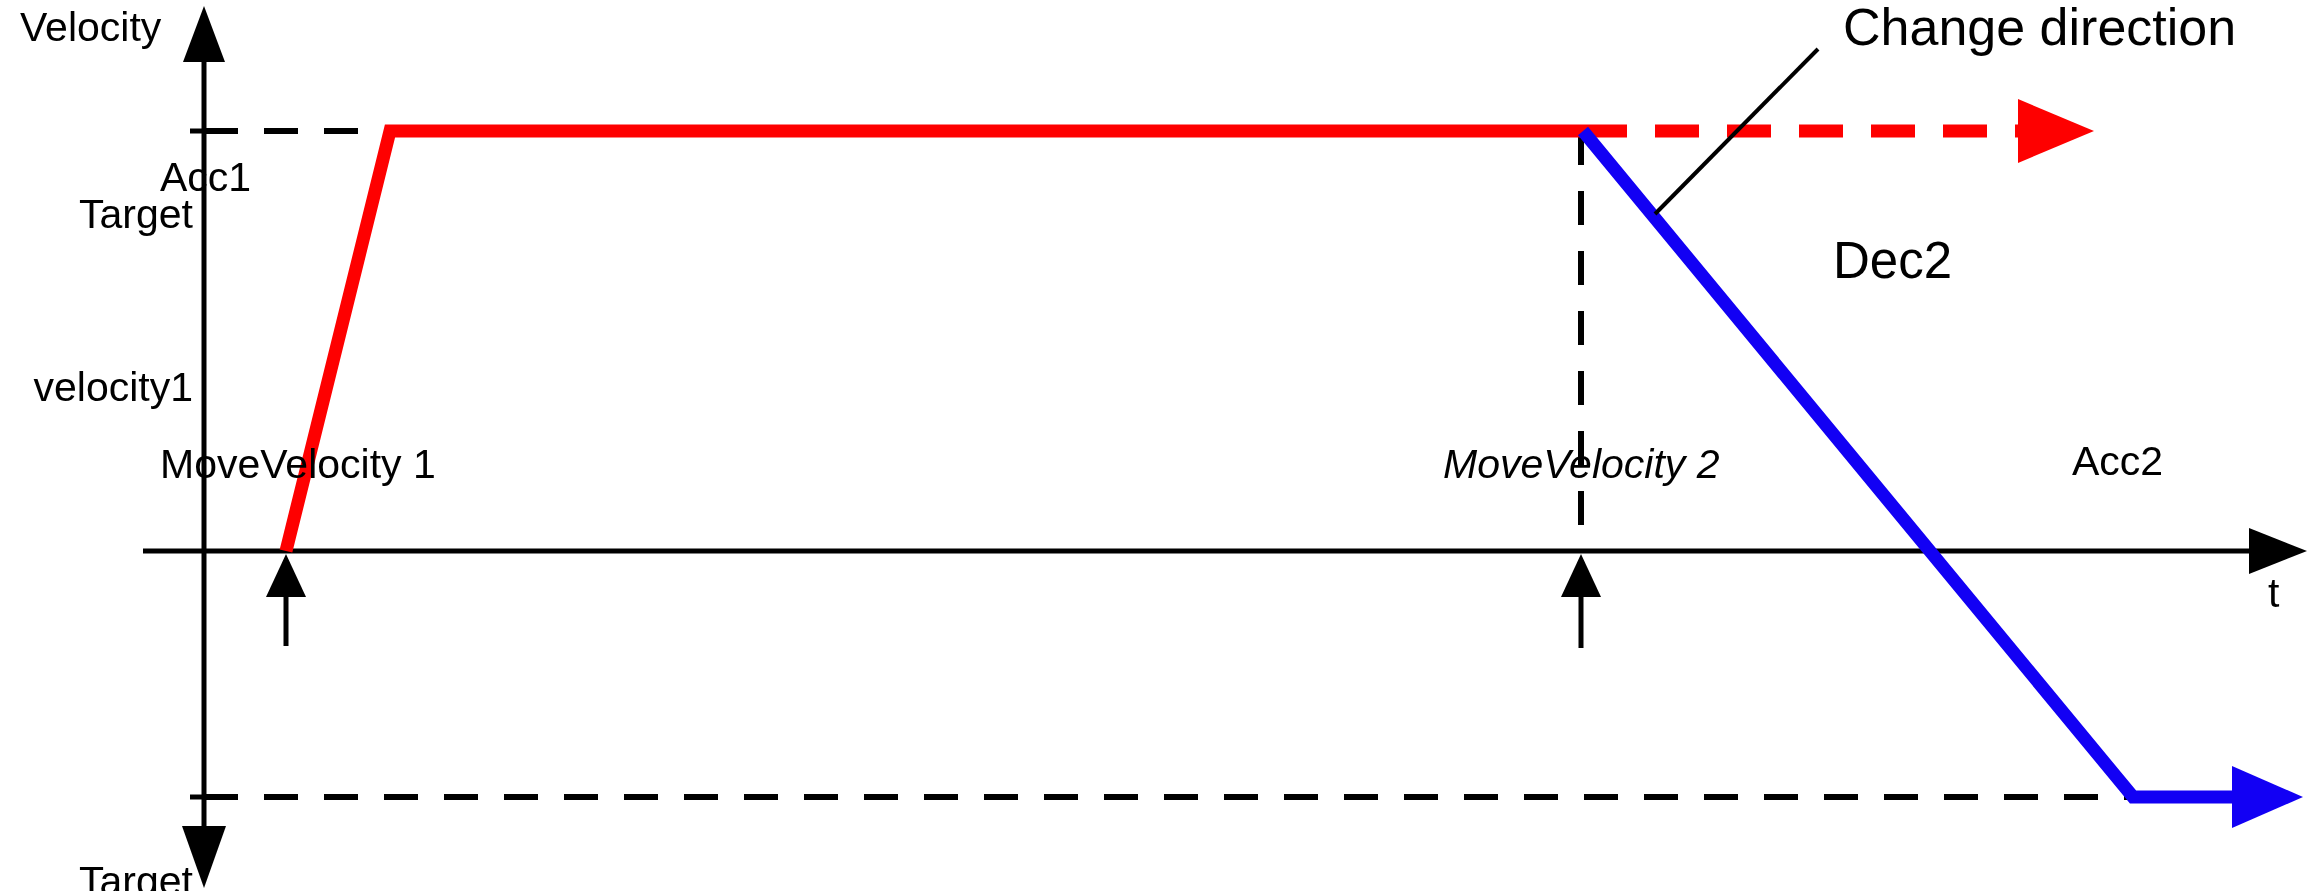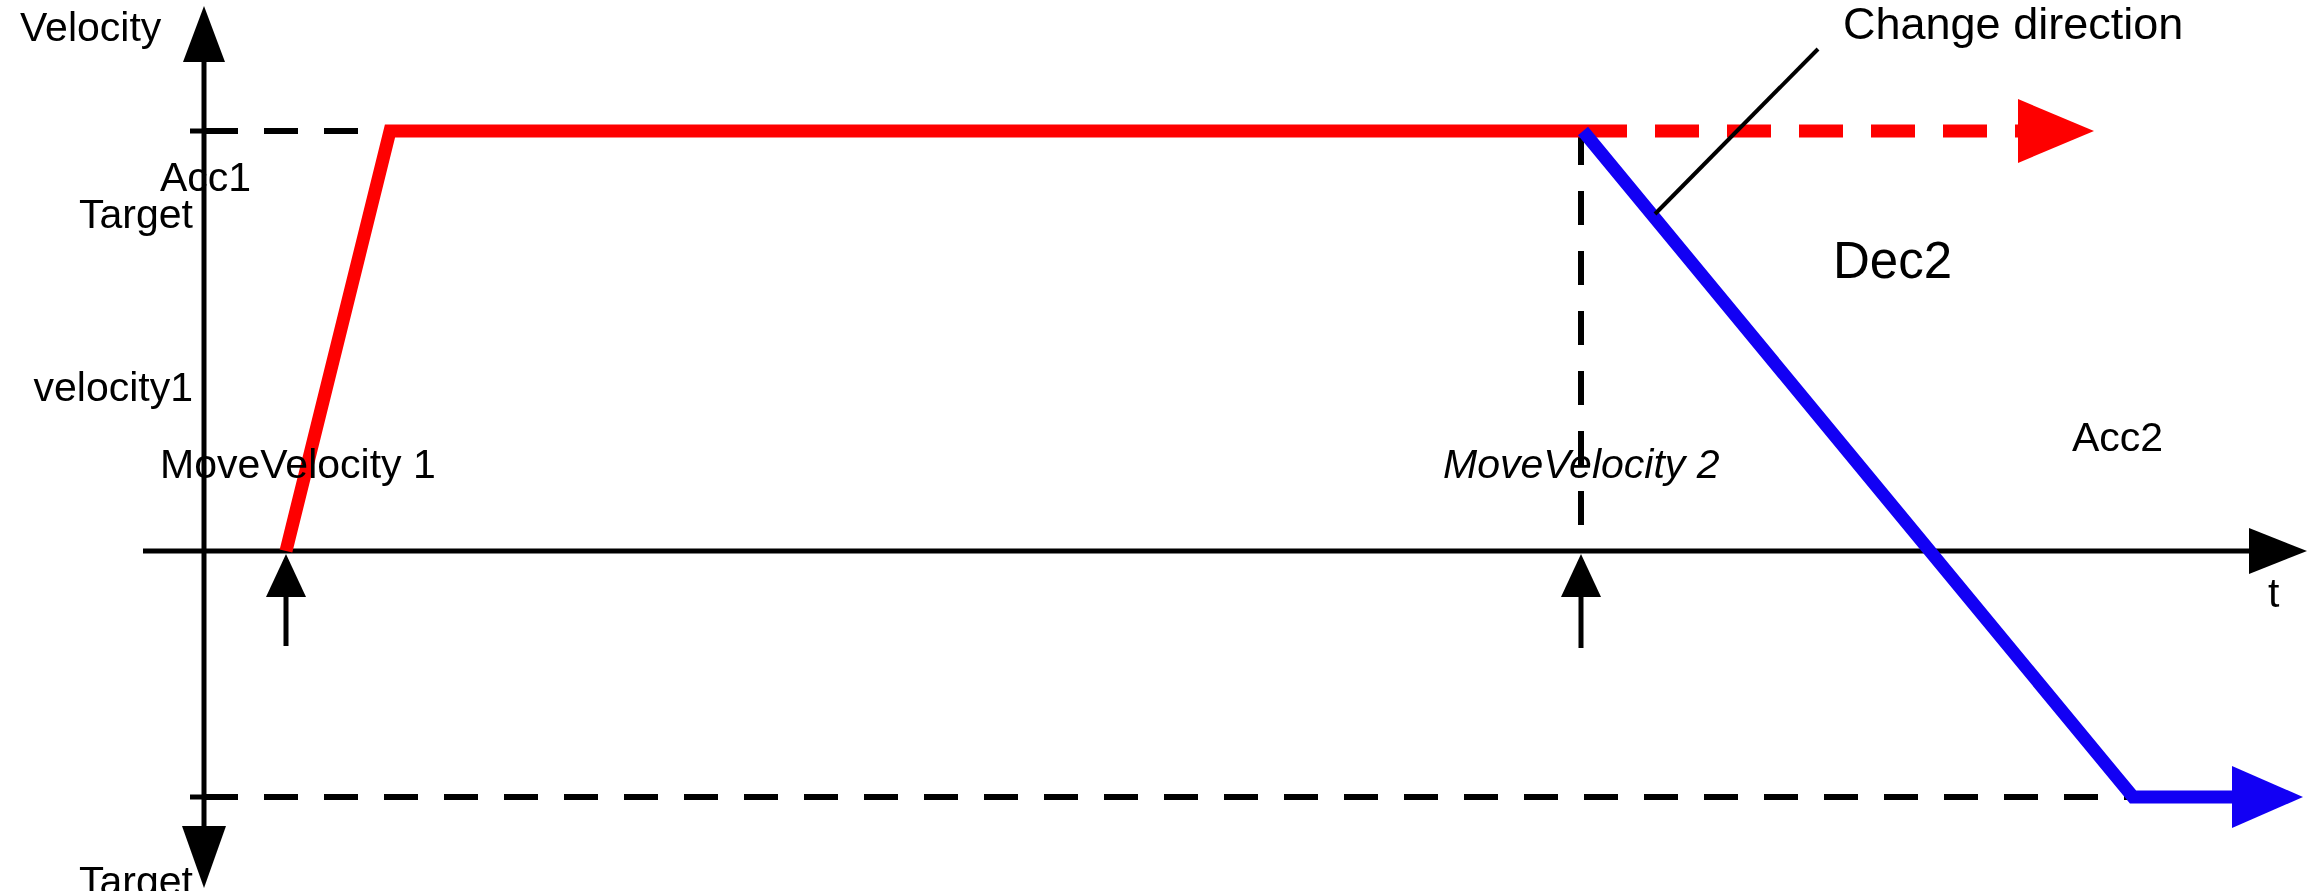--- a/index.html
+++ b/index.html
@@ -116,39 +116,39 @@
     top: 156px;
     font-size: 41px;
   }
   .label-dec2 {
     left: 1833px;
     top: 234px;
     font-size: 51px;
   }
   .label-acc2 {
     left: 2072px;
-    top: 416px;
+    top: 440px;
     font-size: 41px;
     text-align: right;
   }
   .label-mv1 {
     left: 160px;
     top: 443px;
     font-size: 41px;
   }
   .label-mv2 {
     left: 1443px;
     top: 443px;
     font-size: 41px;
     font-style: italic;
   }
   .label-change-dir {
     left: 1843px;
     top: 0px;
-    font-size: 45px;
+    font-size: 52px;
   }
   .label-stack span { display: block; margin-top: 44px; }
 </style>
 </head>
 <body>
 
 <div id="diagram-root">
 
   <svg class="chart-svg" viewBox="0 0 2311 891">
 

